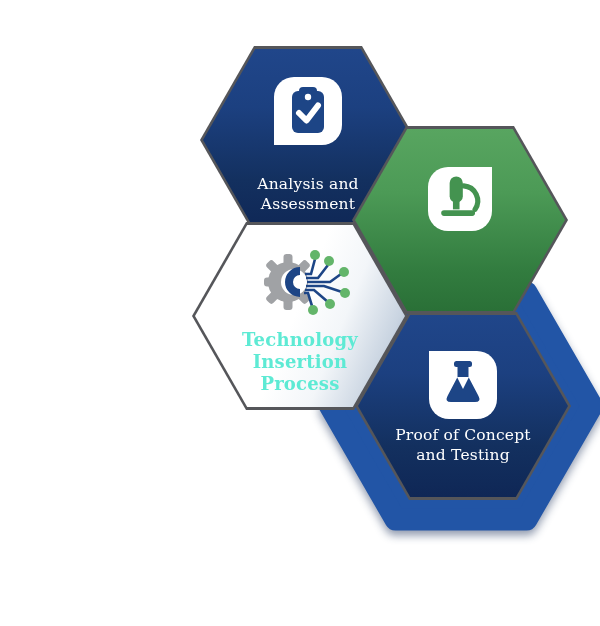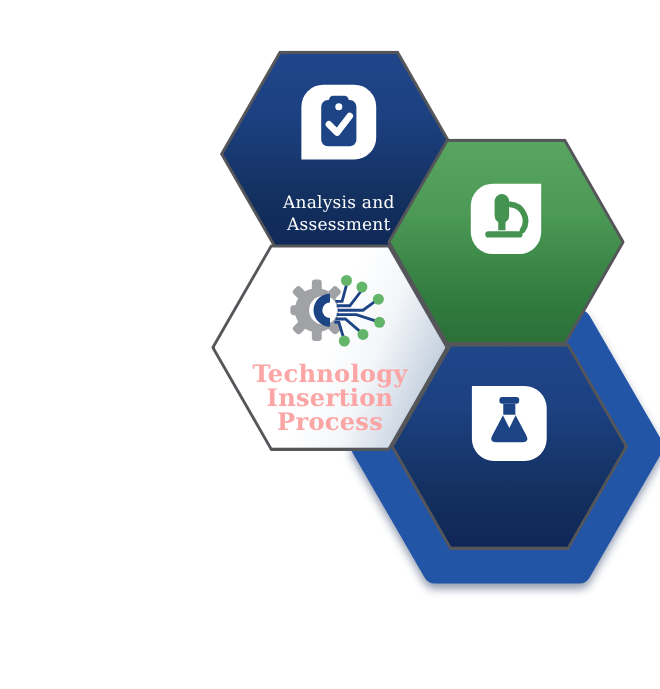--- a/index.html
+++ b/index.html
@@ -32,21 +32,21 @@
   .hex-proof .tile{left:74px;top:39px;width:68px;height:68px;}
   
   .center-icon{position:absolute;left:70px;top:25px;width:98px;height:71px;}
   
   .label{position:absolute;left:0;right:0;text-align:center;white-space:pre-line;
          letter-spacing:.2px;}
   .label-light{color:#ffffff;font-size:15.5px;line-height:20px;}
   .hex-analysis .label{top:128px;}
   .hex-research .label{top:111px;}
   .hex-proof .label{top:113px;}
-  .label-navy{color:#fca5a5;font-size:22px;line-height:22px;font-weight:700;top:107px;}
+  .label-navy{color:#5eead4;font-size:18px;line-height:22px;font-weight:700;top:107px;}
 </style>
 </head>
 <body>
 
 <div class="stage">
 
   <svg class="outer-hex" viewBox="0 0 302 284" aria-hidden="true">
     <polygon points="20,142 85.5,28.5 216.5,28.5 282,142 216.5,255.5 85.5,255.5" fill="#2255a6" stroke="#2255a6" stroke-width="22" stroke-linejoin="round"></polygon>
   </svg>
 
@@ -78,20 +78,22 @@
 
   <div class="hex hex-proof">
     <div class="hex-fill fill-navy"></div>
     <div class="tile tile-tl">
       <svg viewBox="0 0 68 68">
         <rect x="25" y="10" width="18" height="6" rx="2.5" fill="#1d4586"></rect>
         <path d="M28.5 16 L28.5 26 L18.5 45 Q15.5 51 22 51 L46 51 Q52.5 51 49.5 45 L39.5 26 L39.5 16 Z" fill="#1d4586"></path>
         <path d="M28 26 L40 26 L34 38 Z" fill="#ffffff"></path>
       </svg>
     </div>
+    <div class="label label-light">Proof of Concept
+and Testing</div>
   </div>
 
   <div class="hex hex-center">
     <div class="hex-fill fill-white"></div>
     <svg class="center-icon" viewBox="0 0 98 71">
 
       <g fill="#a0a2a5">
         <rect x="21.5" y="7" width="9" height="56" rx="3"></rect>
         <rect x="21.5" y="7" width="9" height="56" rx="3" transform="rotate(45 26 35)"></rect>
         <rect x="21.5" y="7" width="9" height="56" rx="3" transform="rotate(135 26 35)"></rect>

